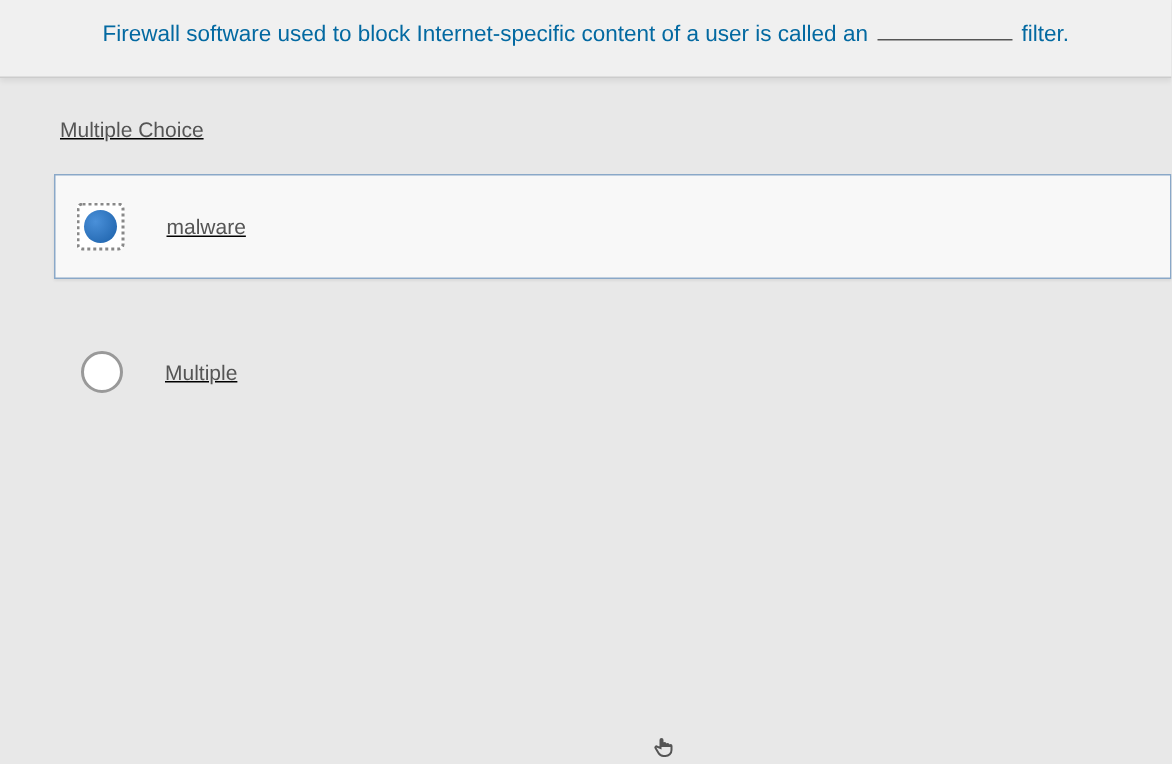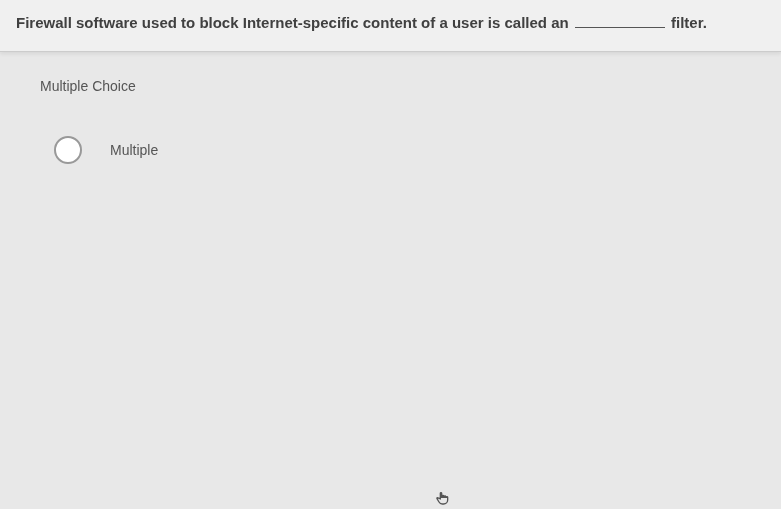--- a/index.html
+++ b/index.html
@@ -14,33 +14,35 @@
       height: 509px;
       overflow: hidden;
     }
     .question-header {
       background: #f0f0f0;
       padding: 14px 16px 20px 16px;
       border-bottom: 1px solid #ccc;
       box-shadow: 0 2px 4px rgba(0,0,0,0.08);
     }
     .question-text {
-      color: #404040;
+      color: #0369a1;
       font-size: 15px;
-      font-weight: 700;
+      font-weight: 400;
+      text-align: center;
     }
     .blank-line {
       display: inline-block;
       border-bottom: 1.5px solid #555;
       width: 90px;
       vertical-align: baseline;
       margin: 0 2px;
     }
     .content-area {
       padding: 26px 0 0 40px;
+      text-decoration: underline;
     }
     .section-label {
       color: #555;
       font-size: 14px;
       font-weight: 500;
       margin-bottom: 22px;
     }
     .options {
       margin-top: 10px;
     }
@@ -105,20 +107,26 @@
     <span class="blank-line"></span>
     <span>filter.</span>
   </div>
 </div>
 
 <div class="content-area">
   <div class="section-label">Multiple Choice</div>
 
   <div class="options">
 
+    <div class="option-row selected">
+      <div class="radio checked">
+        <div class="inner"></div>
+      </div>
+      <span class="option-label">malware</span>
+    </div>
 
 
 
     <div class="option-row">
       <div class="radio"></div>
       <span class="option-label">Multiple</span>
     </div>
 
   </div>
 </div>

